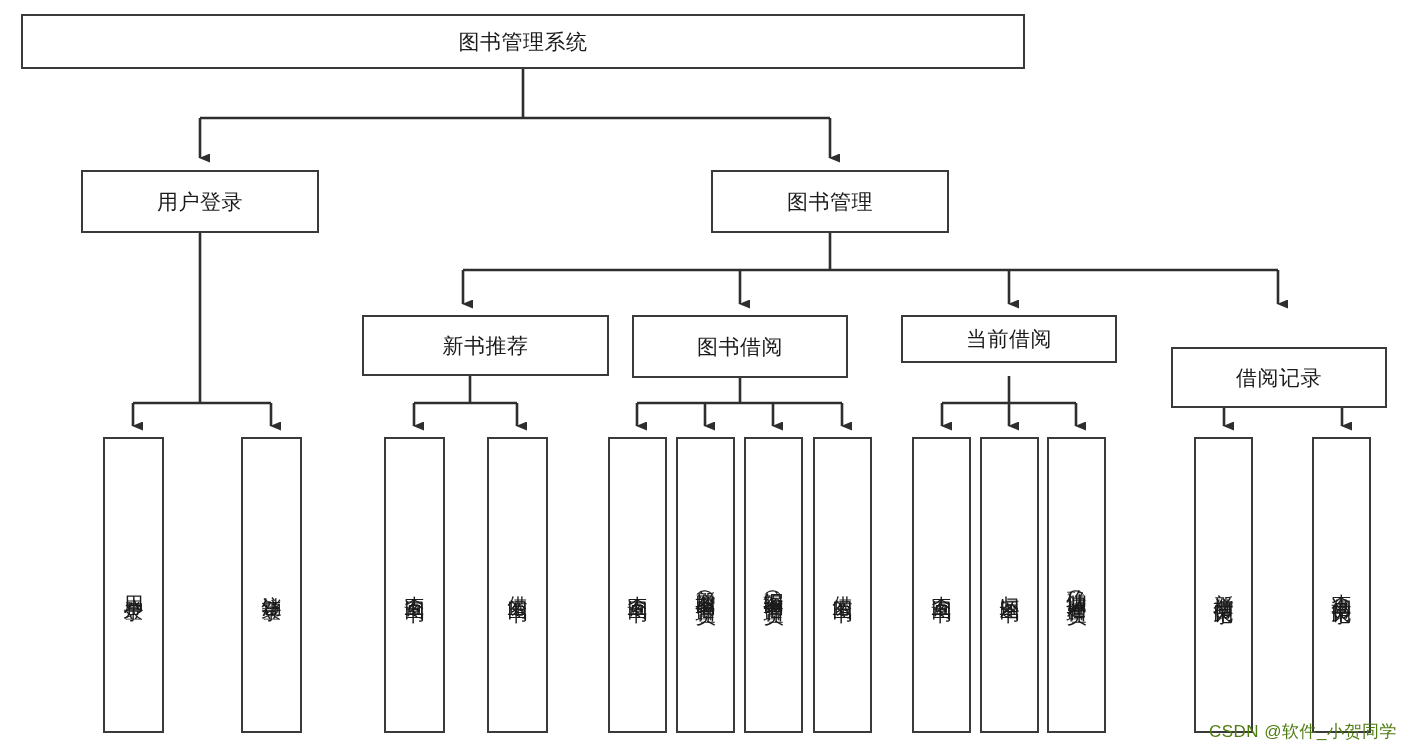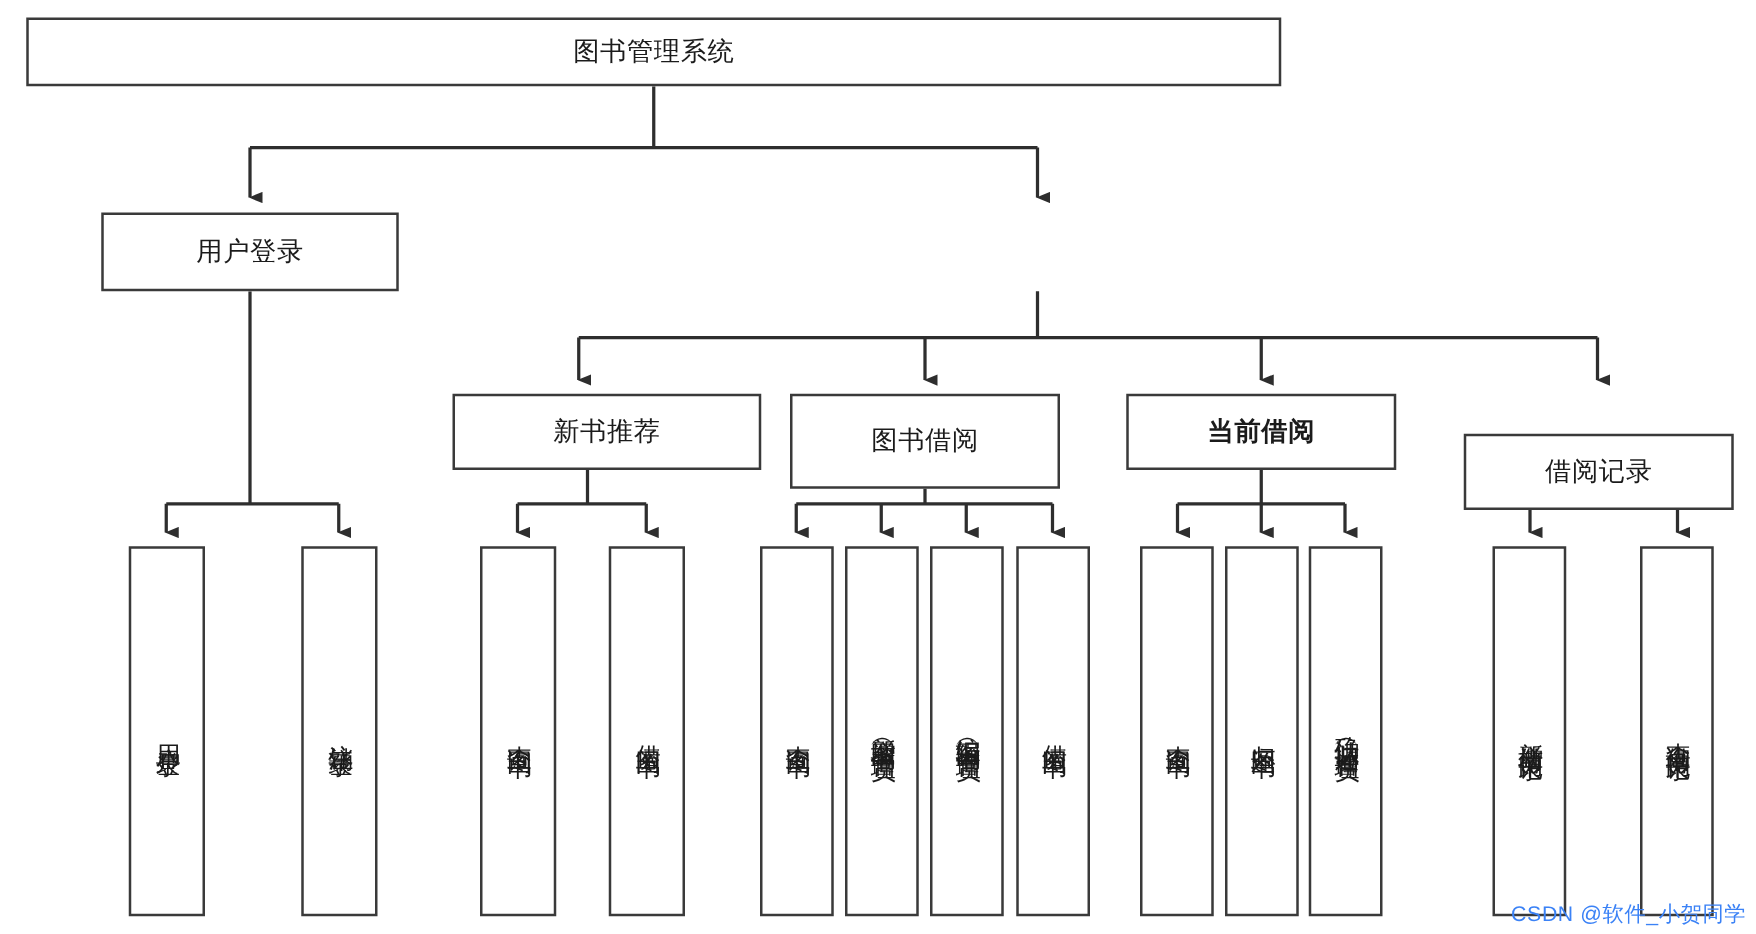--- a/index.html
+++ b/index.html
@@ -60,21 +60,21 @@
     text-orientation: upright;
     font-size: 20px;
     line-height: 1.05;
     letter-spacing: 2.5px;
   }
   .watermark {
     position: absolute;
     right: 8px;
     bottom: 4px;
     font-size: 17px;
-    color: #3b82f6;
+    color: #4d7c0f;
     letter-spacing: 0.5px;
     z-index: 5;
     white-space: nowrap;
   }
 </style>
 </head>
 <body>
 
 <div id="canvas">
 
@@ -129,38 +129,41 @@
   </svg>
 
   <div class="node root horiz" style="left:21px; top:14px; width:1004px; height:55px;">
     <span class="label">图书管理系统</span>
   </div>
 
   <div class="node horiz" style="left:81px; top:170px; width:238px; height:63px;">
     <span class="label">用户登录</span>
   </div>
 
+  <div class="node horiz" style="left:711px; top:170px; width:238px; height:63px;">
+    <span class="label">图书管理</span>
+  </div>
 
   <div class="node vert" style="left:103px; top:437px; width:61px; height:296px;">
     <span class="label">用户登录</span>
   </div>
 
   <div class="node vert" style="left:241px; top:437px; width:61px; height:296px;">
     <span class="label">注销登录</span>
   </div>
 
   <div class="node horiz" style="left:362px; top:315px; width:247px; height:61px;">
     <span class="label">新书推荐</span>
   </div>
 
-  <div class="node horiz" style="left:632px; top:315px; width:216px; height:76px;">
+  <div class="node horiz" style="left:632px; top:315px; width:216px; height:63px;">
     <span class="label">图书借阅</span>
   </div>
 
-  <div class="node horiz" style="left:901px; top:315px; width:216px; height:61px;font-weight:bold;">
+  <div class="node horiz" style="left:901px; top:315px; width:216px; height:48px;">
     <span class="label">当前借阅</span>
   </div>
 
   <div class="node horiz" style="left:1171px; top:315px; width:216px; height:61px;margin-top:32px;">
     <span class="label">借阅记录</span>
   </div>
 
   <div class="node vert" style="left:384px; top:437px; width:61px; height:296px;">
     <span class="label">查询图书</span>
   </div>

